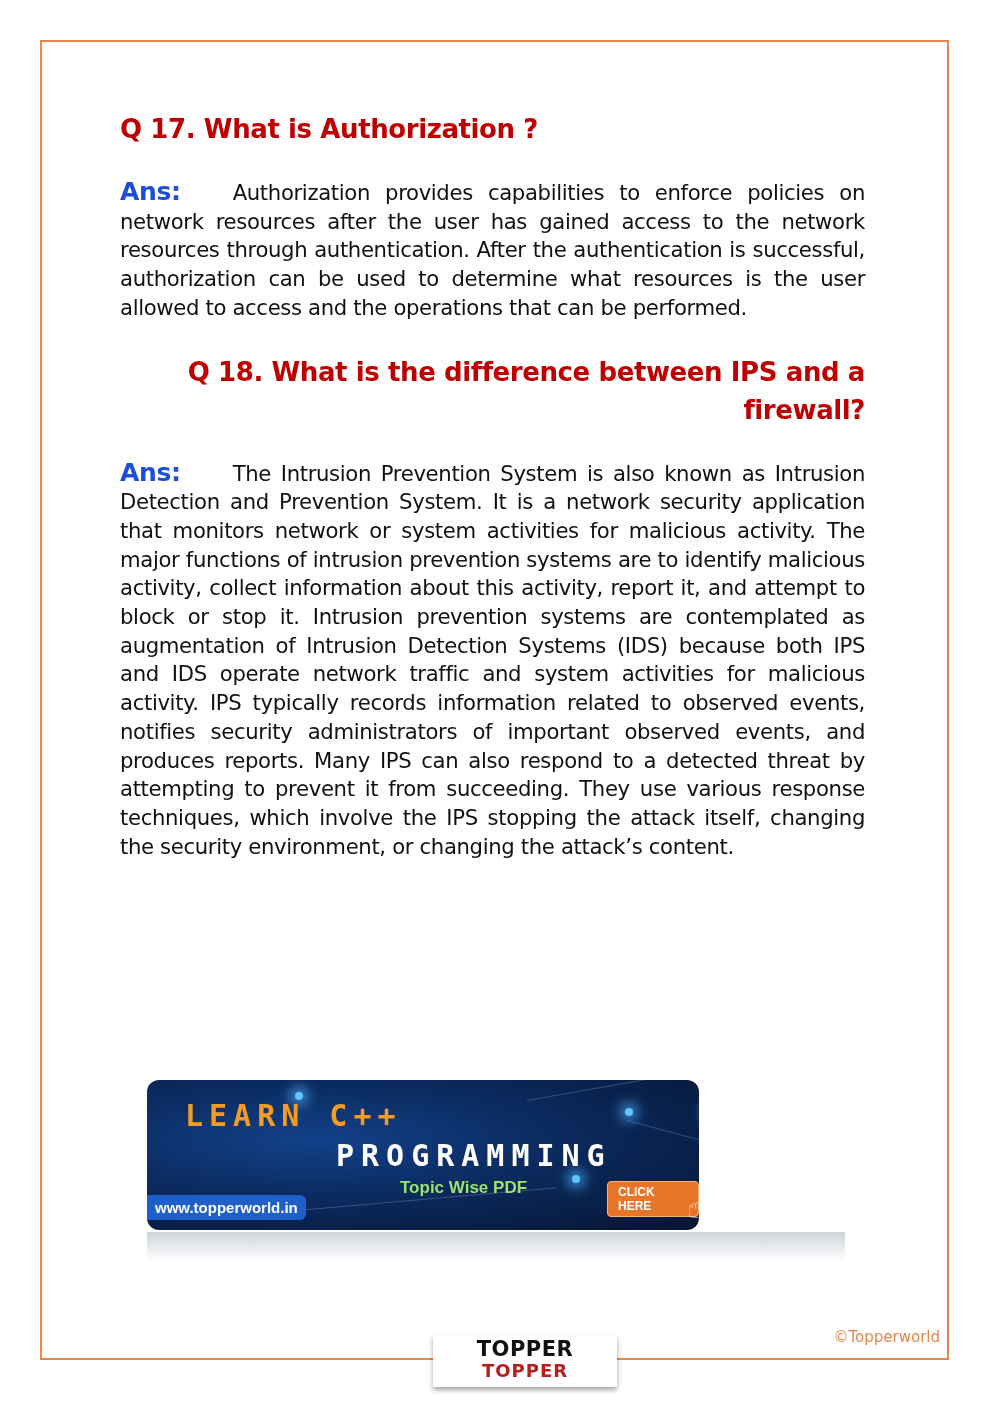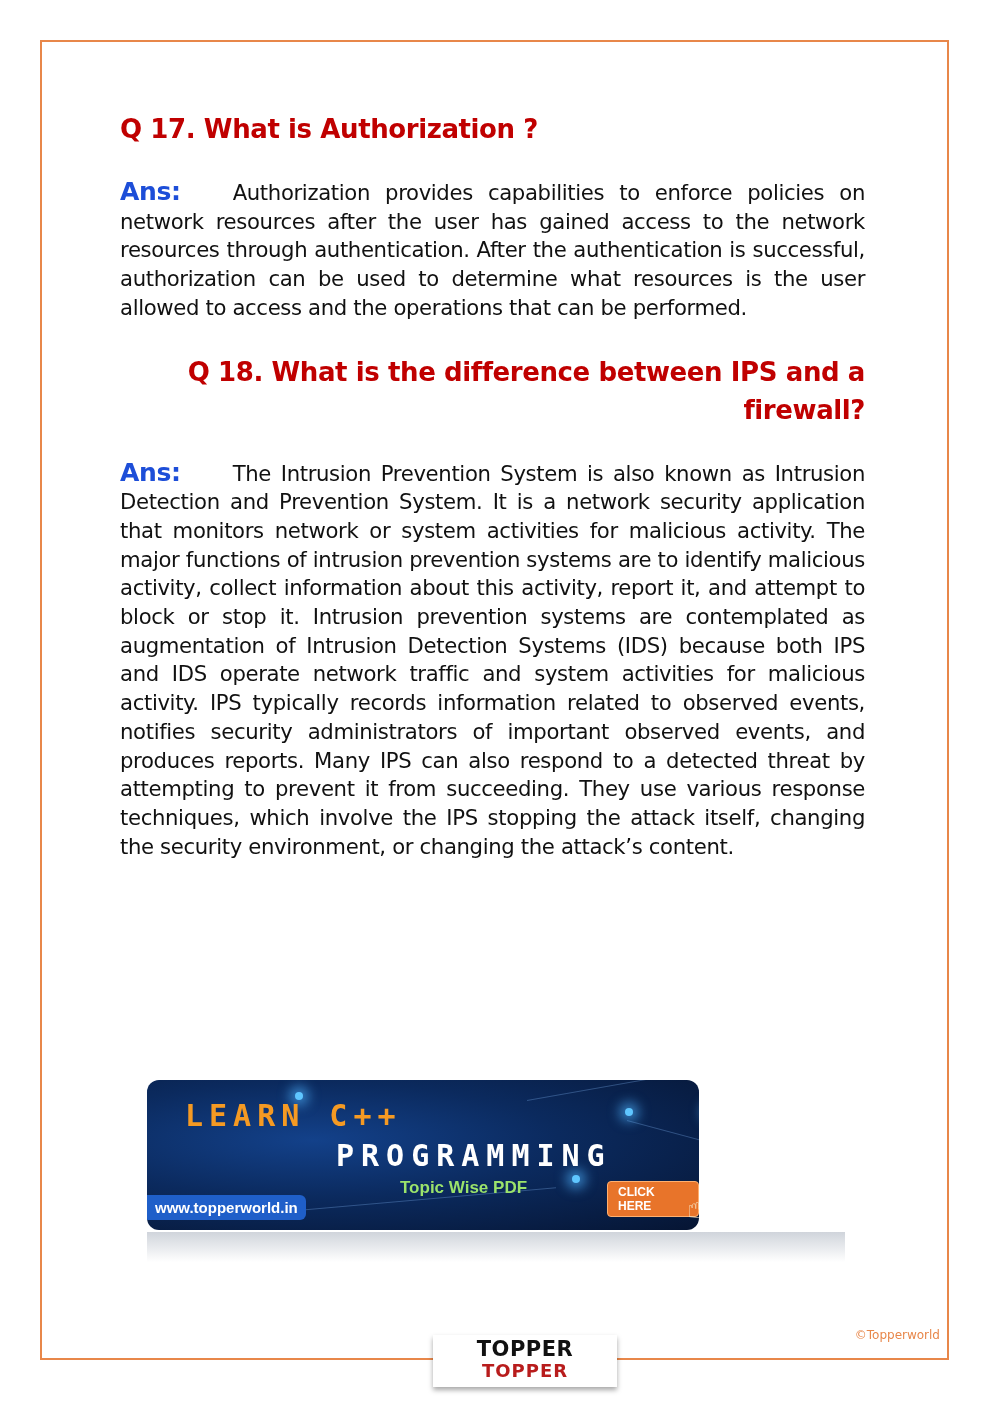--- a/index.html
+++ b/index.html
@@ -34,21 +34,21 @@
             font-family: "Liberation Sans", sans-serif; font-weight: bold; font-size: 15px;
             padding: 4px 8px; border-radius: 0 6px 6px 0; }
     .click { position: absolute; left: 460px; top: 101px; background: #e8742a; color: #fff;
              font-family: "Liberation Sans", sans-serif; font-weight: bold; font-size: 12px;
              padding: 3px 10px; border-radius: 4px; border: 1px solid #ffb070; }
     .hand { position: absolute; left: 540px; top: 110px; font-size: 30px; color: #f5e1c0; }
     .cloud { position: absolute; left: 605px; top: 60px; font-size: 34px; color: #5b7fa8; }
     .reflection { position: absolute; left: 147px; top: 1232px; width: 698px; height: 30px;
                   background: linear-gradient(to bottom, rgba(150,160,175,0.45), rgba(255,255,255,0)); }
     .copyright { position: absolute; right: 52px; top: 1328px; color: #e8874a;
-                 font-family: "DejaVu Sans", sans-serif; font-size: 12px; }
+                 font-family: "DejaVu Sans", sans-serif; font-size: 15px; }
     .logo { position: absolute; left: 433px; top: 1335px; width: 184px; height: 52px; background: #fff;
             box-shadow: 0 3px 5px rgba(0,0,0,0.35); text-align: center; }
     .logo-top { font-family: "DejaVu Sans", sans-serif; font-weight: bold; font-size: 21px; color: #111;
                 line-height: 24px; margin-top: 2px; letter-spacing: 0.5px; }
     .logo-bottom { font-family: "DejaVu Sans", sans-serif; font-weight: bold; font-size: 18px; color: #b81c1c;
                    line-height: 20px; letter-spacing: 1px; }
   </style>
 </head>
 <body>
 

